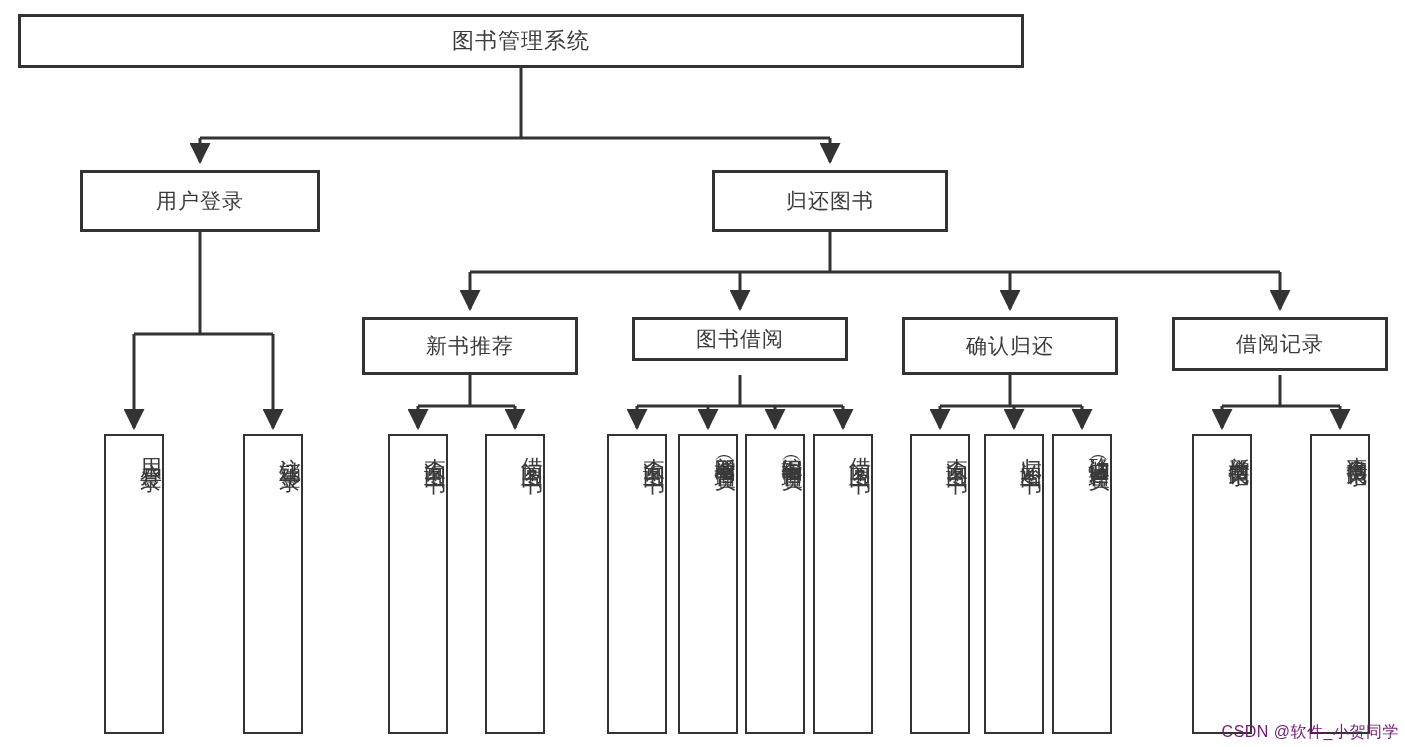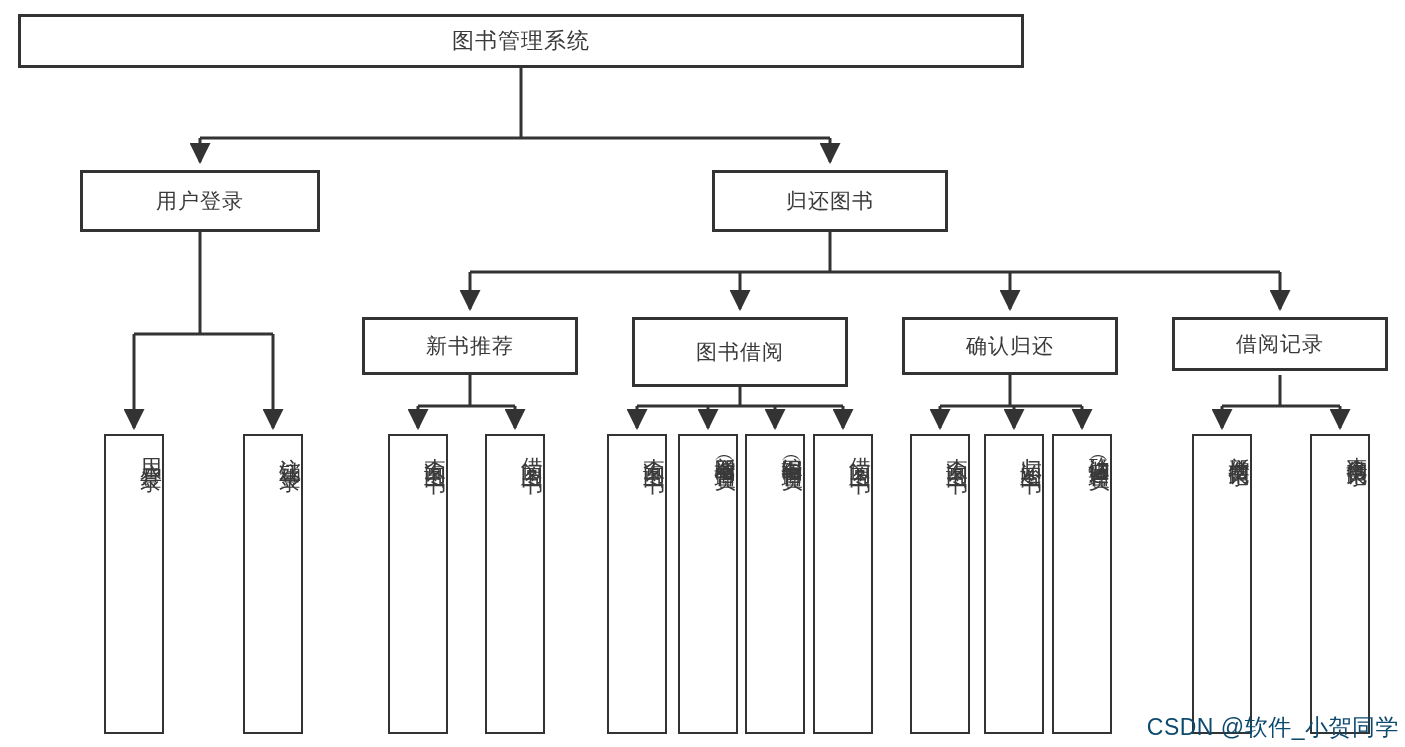--- a/index.html
+++ b/index.html
@@ -68,22 +68,22 @@
     text-align: center;
   }
   .node-box.leaf.tall-text .node-label {
     letter-spacing: 2px;
     font-size: 21px;
   }
   .watermark {
     position: absolute;
     right: 6px;
     bottom: 4px;
-    color: #0c4a6e;
-    font-size: 23px;
+    color: #701a75;
+    font-size: 16px;
     letter-spacing: 0.5px;
     white-space: nowrap;
     pointer-events: none;
     user-select: none;
     margin-top: 44px;
   }
 </style>
 </head>
 <body>
 
@@ -151,21 +151,21 @@
       </div>
       <div class="node-box level2" style="left: 80px; top: 170px; width: 240px; height: 62px;">
         <span class="node-label">用户登录</span>
       </div>
       <div class="node-box level2" style="left: 712px; top: 170px; width: 236px; height: 62px;">
         <span class="node-label">归还图书</span>
       </div>
       <div class="node-box level3" style="left: 362px; top: 317px; width: 216px; height: 58px;">
         <span class="node-label">新书推荐</span>
       </div>
-      <div class="node-box level3" style="left: 632px; top: 317px; width: 216px; height: 70px;">
+      <div class="node-box level3" style="left: 632px; top: 317px; width: 216px; height: 44px;">
         <span class="node-label">图书借阅</span>
       </div>
       <div class="node-box level3" style="left: 902px; top: 317px; width: 216px; height: 58px;">
         <span class="node-label">确认归还</span>
       </div>
       <div class="node-box level3" style="left: 1172px; top: 317px; width: 216px; height: 54px;">
         <span class="node-label">借阅记录</span>
       </div>
       <div class="node-box leaf" style="left: 104px; top: 434px; width: 60px; height: 300px;">
         <span class="node-label">用户登录</span>

